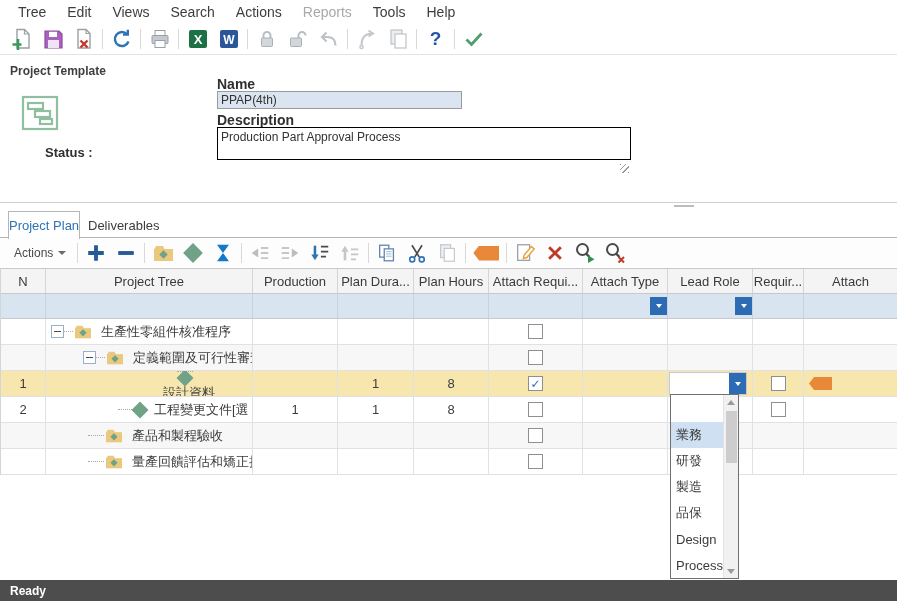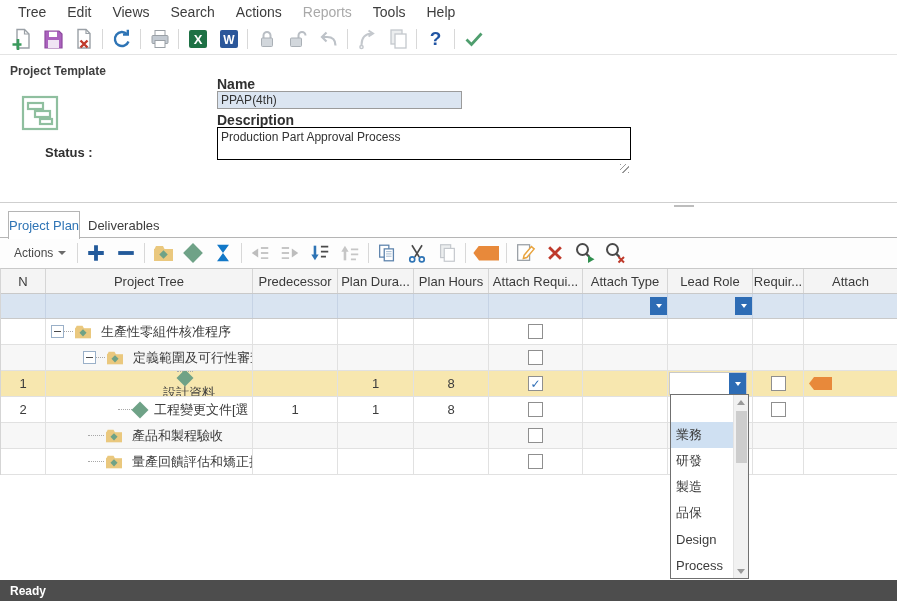--- a/index.html
+++ b/index.html
@@ -67,21 +67,21 @@
   .tree-label { margin-left:8px; white-space:nowrap; }
   .cb { width:15px; height:15px; border:1px solid #8f8f8f; background:#fff; display:flex; align-items:center; justify-content:center; font-size:12px; font-weight:bold; color:#2d6db5; }
   .cb.checked::after { content:"✓"; }
   .fbtn { position:absolute; right:0; top:3px; bottom:3px; width:17px; background:#2d6cb5; display:flex; align-items:center; justify-content:center; }
   .tri-white { width:0; height:0; border-left:3.5px solid transparent; border-right:3.5px solid transparent; border-top:4.5px solid #fff; }
   .combo { position:absolute; left:1px; right:5px; top:1px; bottom:1px; background:#fff; border:1px solid #c9c9c9; display:flex; align-items:stretch; }
   .combo-btn { margin-left:auto; width:17px; background:#2d6cb5; display:flex; align-items:center; justify-content:center; }
   .attach-cell { justify-content:flex-start; padding-left:5px; }
 
   
-  .dd { position:absolute; left:670px; top:394px; width:79px; height:185px; background:#fff; border:1px solid #707070; z-index:5; display:flex; }
+  .dd { position:absolute; left:670px; top:394px; width:69px; height:185px; background:#fff; border:1px solid #707070; z-index:5; display:flex; }
   .dd-items { flex:1; display:flex; flex-direction:column; overflow:hidden; }
   .dd-item { height:26px; flex:none; display:flex; align-items:center; padding-left:5px; font-size:13px; color:#3c3c3c; white-space:nowrap; }
   .dd-item.blank { height:27px; }
   .dd-item.hl { background:#cfe0f2; }
   .dd-scroll { width:15px; flex:none; background:#f1f1f1; border-left:1px solid #e3e3e3; display:flex; flex-direction:column; align-items:center; }
   .dd-arrow { height:14px; width:100%; display:flex; align-items:center; justify-content:center; }
   .tri-up-g { width:0; height:0; border-left:4px solid transparent; border-right:4px solid transparent; border-bottom:5px solid #9a9a9a; }
   .tri-dn-g { width:0; height:0; border-left:4px solid transparent; border-right:4px solid transparent; border-top:5px solid #9a9a9a; }
   .dd-thumb { width:11px; height:52px; background:#cdcdcd; margin-top:2px; }
   .dd-space { flex:1; }
@@ -334,21 +334,21 @@
           <path d="M13 12.5l3.5 3.5" stroke="#4a4a4a" stroke-width="2.4"></path>
           <path d="M15.5 16l5.5 5.5M21 16l-5.5 5.5" stroke="#bf3a2b" stroke-width="2"></path>
         </svg>
     </div>
   </div>
 
   <div class="grid">
     <div class="grow header">
       <div class="gc c0">N</div>
       <div class="gc c1">Project Tree</div>
-      <div class="gc c2">Predecessor</div>
+      <div class="gc c2">Production</div>
       <div class="gc c3">Plan Dura...</div>
       <div class="gc c4">Plan Hours</div>
       <div class="gc c5">Attach Requi...</div>
       <div class="gc c6">Attach Type</div>
       <div class="gc c7">Lead Role</div>
       <div class="gc c8">Requir...</div>
       <div class="gc c9">Attach</div>
     </div>
     <div class="grow filter">
       <div class="gc c0"></div>

